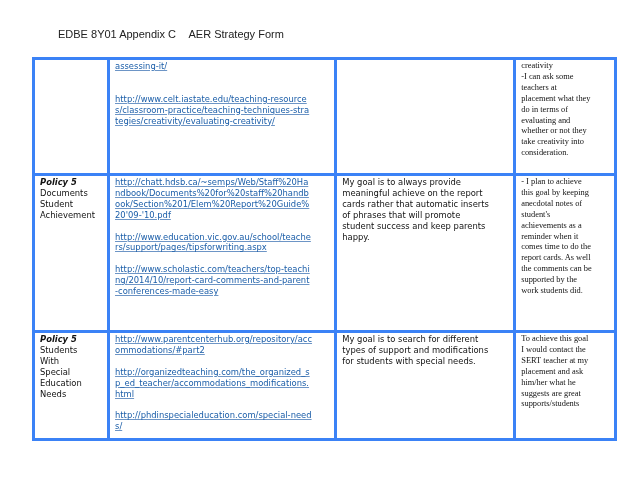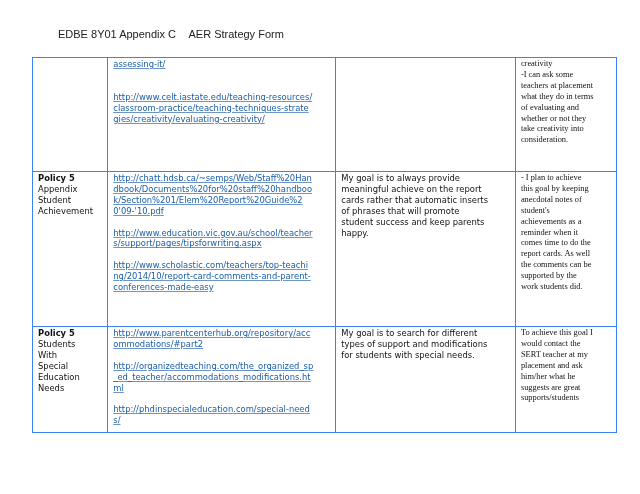--- a/index.html
+++ b/index.html
@@ -3,27 +3,27 @@
 <meta charset="utf-8">
 <style>
   html, body { margin:0; padding:0; background:#ffffff; }
   body { width:640px; height:494px; position:relative; overflow:hidden;
          font-family:"DejaVu Sans", sans-serif; color:#111; }
   .header { position:absolute; left:58px; top:28px; font-size:11px; color:#222;
             font-family:Liberation Sans, sans-serif; }
   .header span { margin-right:10px; }
   table { position:absolute; left:32px; top:57px; border-collapse:collapse;
           table-layout:fixed; width:585px; }
-  td { border:1px solid #3b82f6; vertical-align:top; padding:1px 22px 0 5px;
+  td { border:3px solid #3b82f6; vertical-align:top; padding:1px 22px 0 5px;
        font-size:8.4px; line-height:10.9px; overflow:hidden; }
   .c1 { width:70px; }
   .c2 { width:212px; }
   .c3 { width:167px; }
   .c4 { width:94px; }
-  .policy-title { font-weight:bold; display:block; }
+  .policy-title { font-weight:bold; display:block;font-style:italic; }
   a { color:#1a5da8; text-decoration:underline; text-decoration-color:#6d95c6;
       word-break:break-all; display:block; }
   .gap { display:block; height:10.9px; }
   tr.r1 td { height:112px; }
   tr.r2 td { height:153px; }
   tr.r3 td { height:104px; }
   .col4 { word-break:break-word;font-family:Liberation Serif, serif; }
 </style>
 </head>
 <body>
@@ -54,21 +54,21 @@
     </td>
     <td></td>
     <td class="col4">
       <span style="white-space:pre-line;display:block;">creativity
 -I can ask some teachers at placement what they do in terms of evaluating and whether or not they take creativity into consideration.</span>
     </td>
   </tr>
   <tr class="r2">
     <td>
       <span class="policy-title">Policy 5</span>
-      <span>Appendix Student Achievement</span>
+      <span>Documents Student Achievement</span>
     </td>
     <td>
       <a>http://chatt.hdsb.ca/~semps/Web/Staff%20Handbook/Documents%20for%20staff%20handbook/Section%201/Elem%20Report%20Guide%20'09-'10.pdf</a>
       <span class="gap"></span>
       <a>http://www.education.vic.gov.au/school/teachers/support/pages/tipsforwriting.aspx</a>
       <span class="gap"></span>
       <a>http://www.scholastic.com/teachers/top-teaching/2014/10/report-card-comments-and-parent-conferences-made-easy</a>
     </td>
     <td>My goal is to always provide meaningful achieve on the report cards rather that automatic inserts of phrases that will promote student success and keep parents happy.</td>
     <td class="col4">- I plan to achieve this goal by keeping anecdotal notes of student's achievements as a reminder when it comes time to do the report cards. As well the comments can be supported by the work students did.</td>

